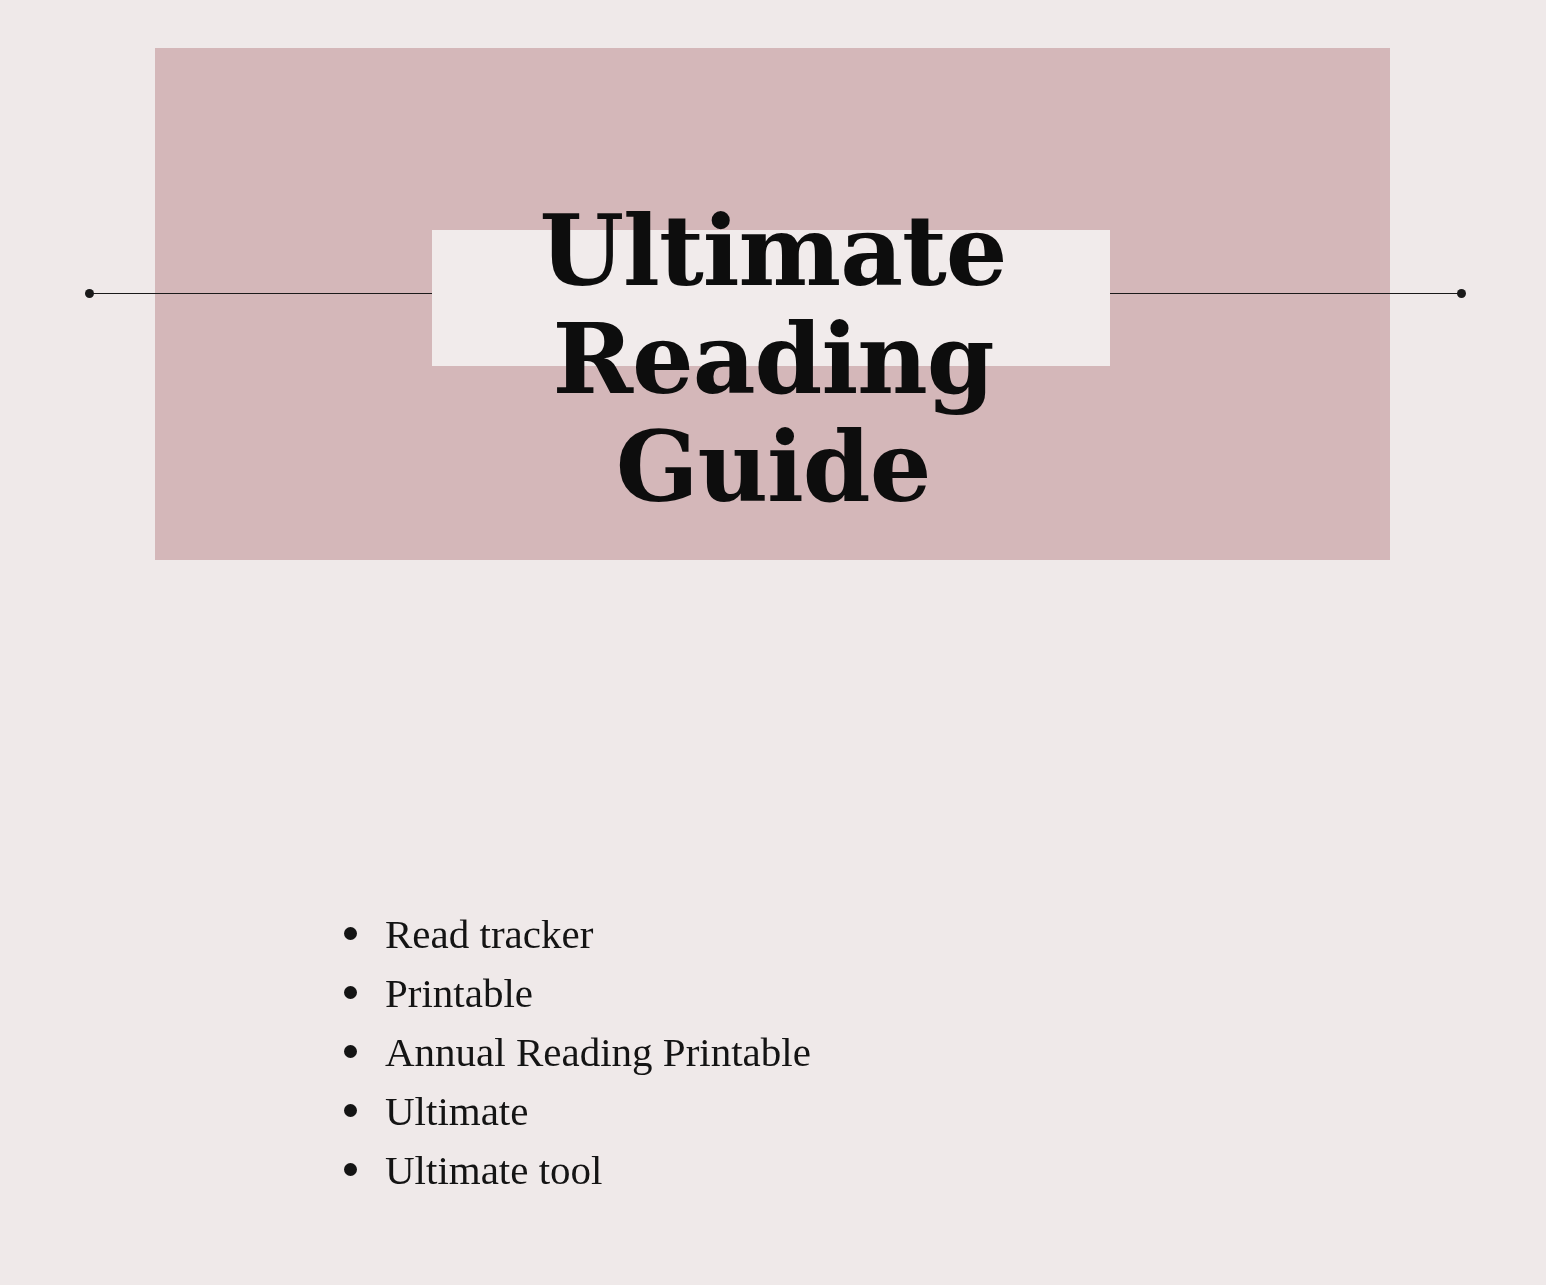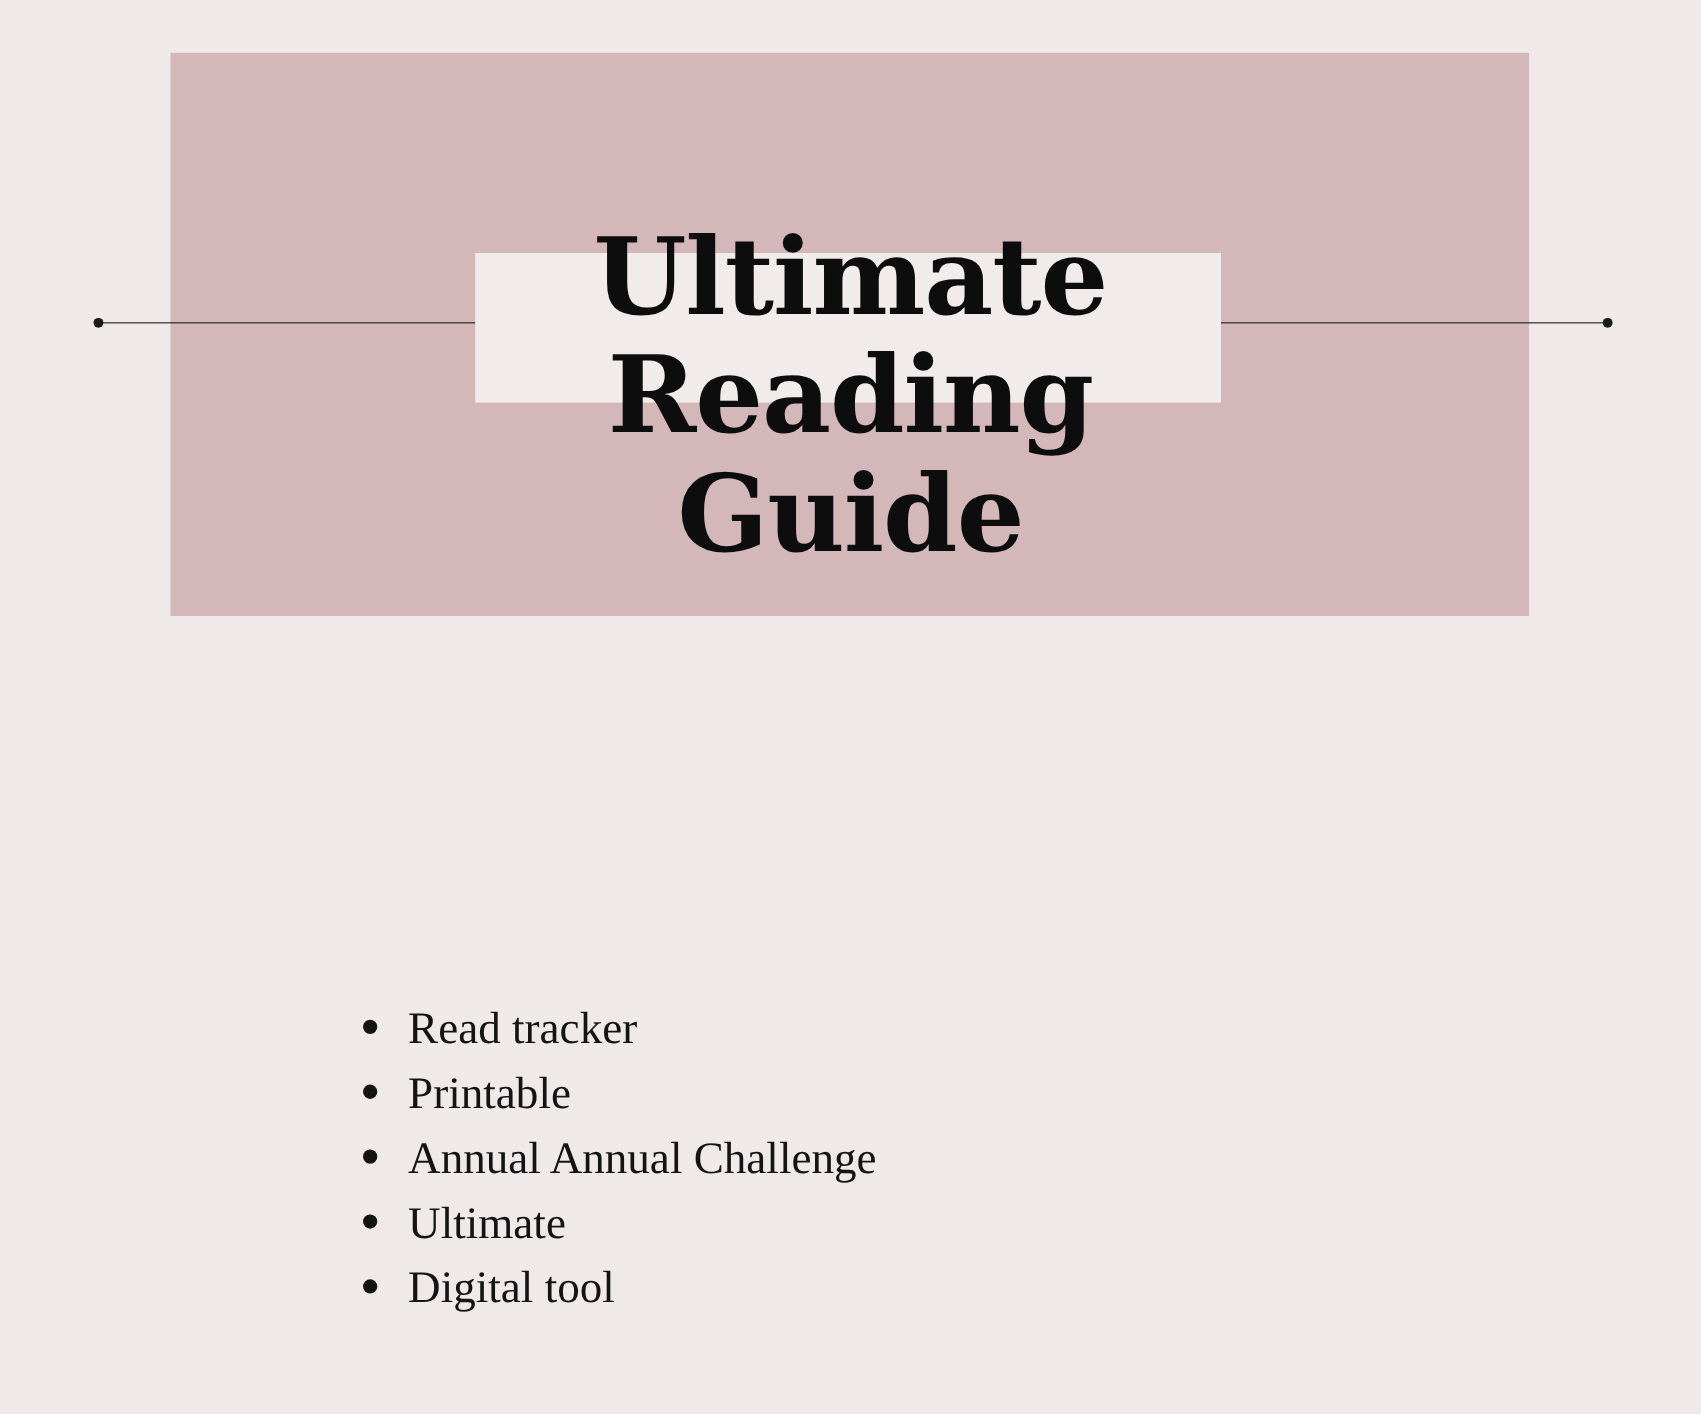--- a/index.html
+++ b/index.html
@@ -71,21 +71,21 @@
     font-size: 97px;
     line-height: 108px;
     letter-spacing: -1px;
     color: #0d0d0d;
     white-space: pre-line;
   }
 
   
   .feature-list {
     position: absolute;
-    left: 330px;
+    left: 344px;
     top: 905px;
     margin: 0;
     padding: 0;
     list-style: none;
   }
   .feature-item {
     display: flex;
     align-items: baseline;
     font-family: "Liberation Serif", serif;
     font-size: 41px;
@@ -125,25 +125,25 @@
     <li class="feature-item">
       <span class="bullet"></span>
       <span>Read tracker</span>
     </li>
     <li class="feature-item">
       <span class="bullet"></span>
       <span>Printable</span>
     </li>
     <li class="feature-item">
       <span class="bullet"></span>
-      <span>Annual Annual Challenge</span>
+      <span>Annual Reading Printable</span>
     </li>
     <li class="feature-item">
       <span class="bullet"></span>
       <span>Ultimate</span>
     </li>
     <li class="feature-item">
       <span class="bullet"></span>
-      <span>Digital tool</span>
+      <span>Ultimate tool</span>
     </li>
   </ul>
 
 </div>
 
 </body></html>

